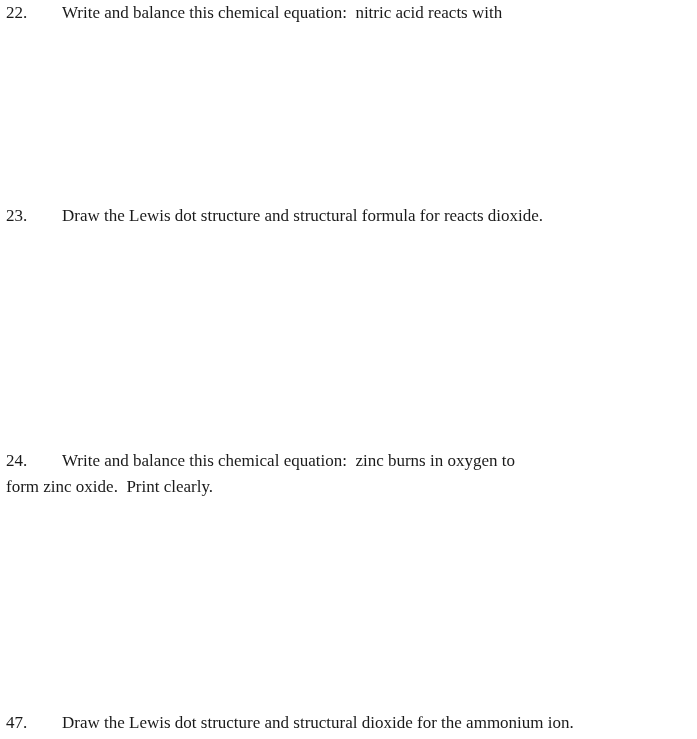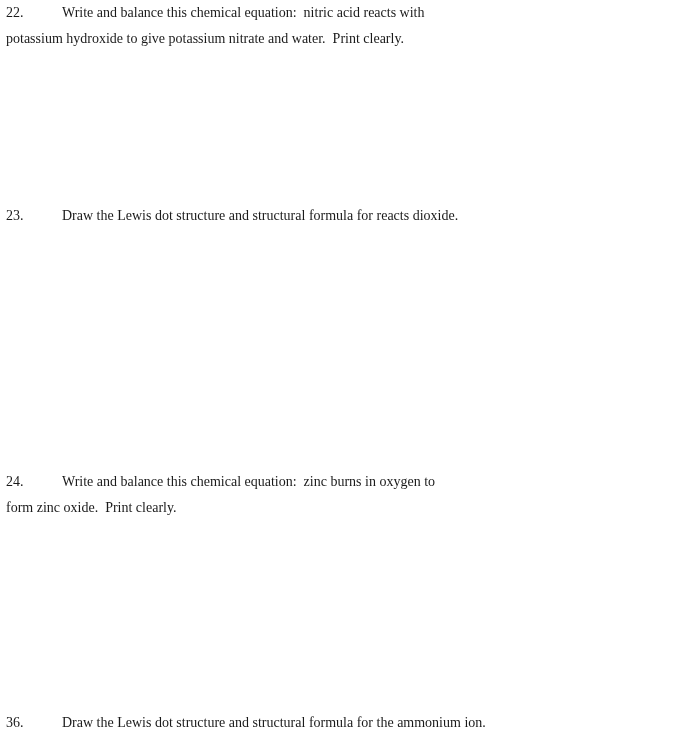--- a/index.html
+++ b/index.html
@@ -14,52 +14,51 @@
     overflow: hidden;
     font-family: "Liberation Serif", "DejaVu Serif", serif;
     color: #1a1a1a;
   }
   .question {
     position: absolute;
     left: 6px;
     right: 0;
   }
   .line {
-    font-size: 14px;
+    font-size: 17px;
     line-height: 26px;
     white-space: pre;
   }
   .num {
     display: inline-block;
     width: 56px;
   }
   .u {
     text-underline-offset: 2px;
   }
   .q22 { top: 0px; }
   .q23 { top: 203px; }
-  .q24 { top: 469px; }
+  .q24 { top: 448px; }
   .q25 { top: 710px; }
 </style>
 </head>
 <body>
 
 <div>
 
   <div class="question q22">
     <div class="line"><span class="num">22.</span><span>Write and balance this chemical equation:  nitric acid reacts with</span></div>
-    <div class="line"><span>potassium hydroxide to give potassium nitrate and water.  Print clearly.</span></div>
   </div>
 
   <div class="question q23">
     <div class="line"><span class="num">23.</span><span>Draw the Lewis dot structure </span><span class="u">and</span><span> structural formula for reacts dioxide.</span></div>
   </div>
 
   <div class="question q24">
     <div class="line"><span class="num">24.</span><span>Write and balance this chemical equation:  zinc burns in oxygen to</span></div>
     <div class="line"><span>form zinc oxide.  Print clearly.</span></div>
   </div>
 
   <div class="question q25">
-    <div class="line"><span class="num">36.</span><span>Draw the Lewis dot structure </span><span class="u">and</span><span> structural formula for the ammonium ion.</span></div>
+    <div class="line"><span class="num">47.</span><span>Draw the Lewis dot structure </span><span class="u">and</span><span> structural dioxide for the ammonium ion.</span></div>
   </div>
 
 </div>
 
 </body></html>

